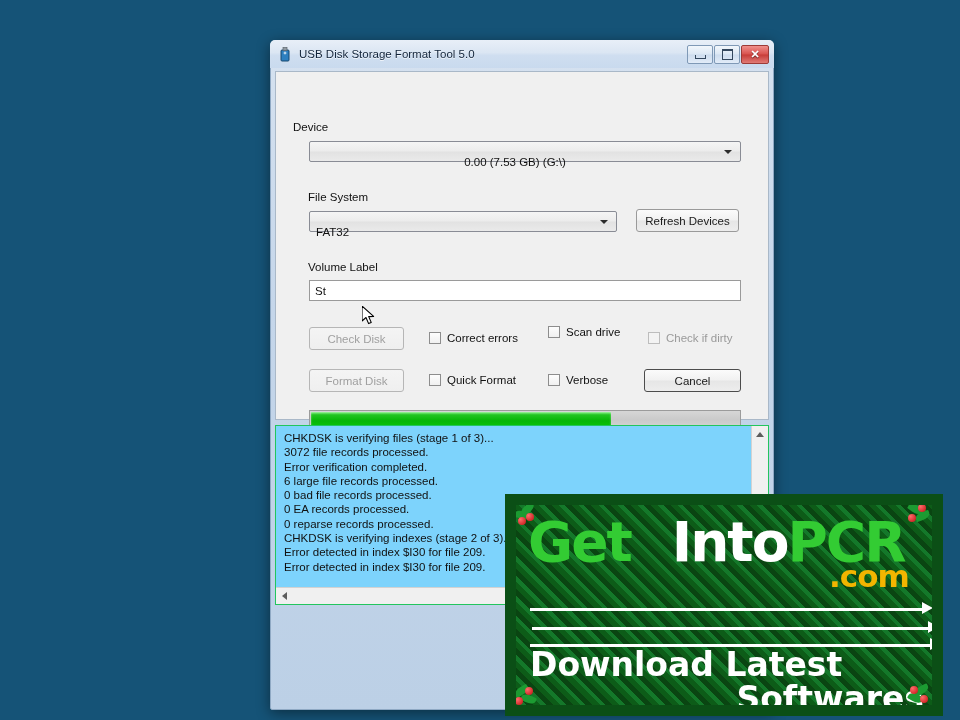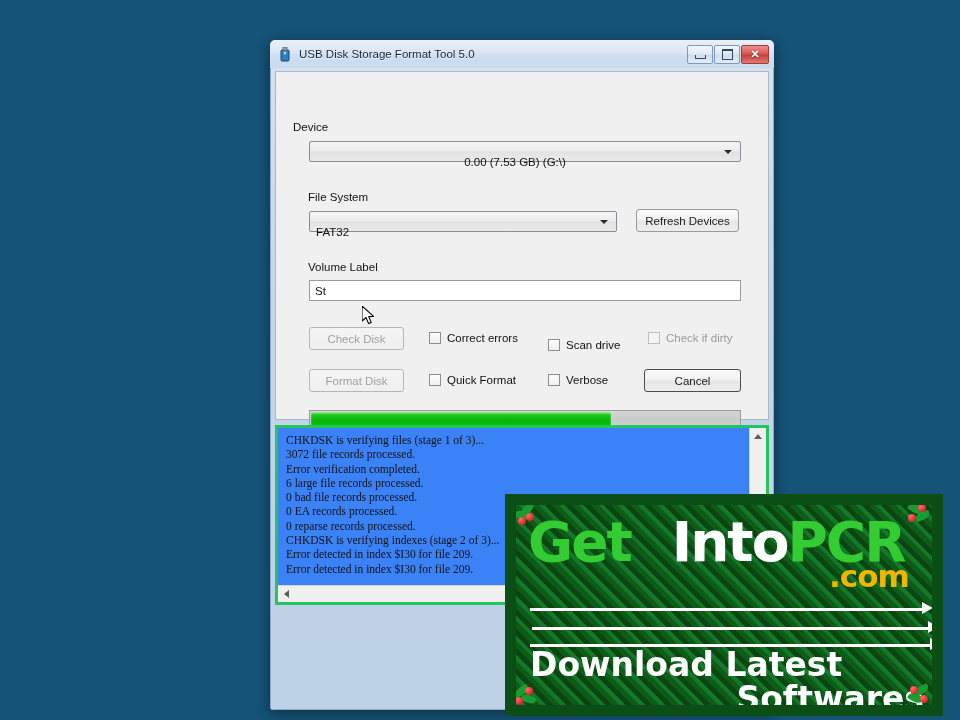--- a/index.html
+++ b/index.html
@@ -186,25 +186,24 @@
     box-shadow: inset 0 0 2px rgba(255,255,255,0.5);
   }
 
   
   .logpane {
     position: absolute;
     left: 5px;
     top: 385px;
     width: 494px;
     height: 180px;
-    background: #3b82f6;
-    border: 3px solid #22c55e;
+    background: #7dd3fc;
+    border: 1px solid #22c55e;
     box-sizing: border-box;
     overflow: hidden;
-    font-family: Liberation Serif, serif;
   }
   .log-lines {
     position: absolute;
     left: 8px; top: 5px; right: 18px;
     font-size: 11.5px;
     color: #111;
     line-height: 14.3px;
   }
   .log-lines div { white-space: nowrap; }
 
@@ -397,21 +396,21 @@
       <span>St</span>
     </div>
 
     <div class="btn disabled" style="left:33px; top:255px; width:95px;">
       <span>Check Disk</span>
     </div>
     <div class="cbx" style="left:153px; top:260px;">
       <span class="box"></span>
       <span>Correct errors</span>
     </div>
-    <div class="cbx" style="left:272px; top:267px;">
+    <div class="cbx" style="left:272px; top:254px;">
       <span class="box"></span>
       <span>Scan drive</span>
     </div>
     <div class="cbx disabled" style="left:372px; top:260px;">
       <span class="box"></span>
       <span>Check if dirty</span>
     </div>
 
     <div class="btn disabled" style="left:33px; top:297px; width:95px;">
       <span>Format Disk</span>

